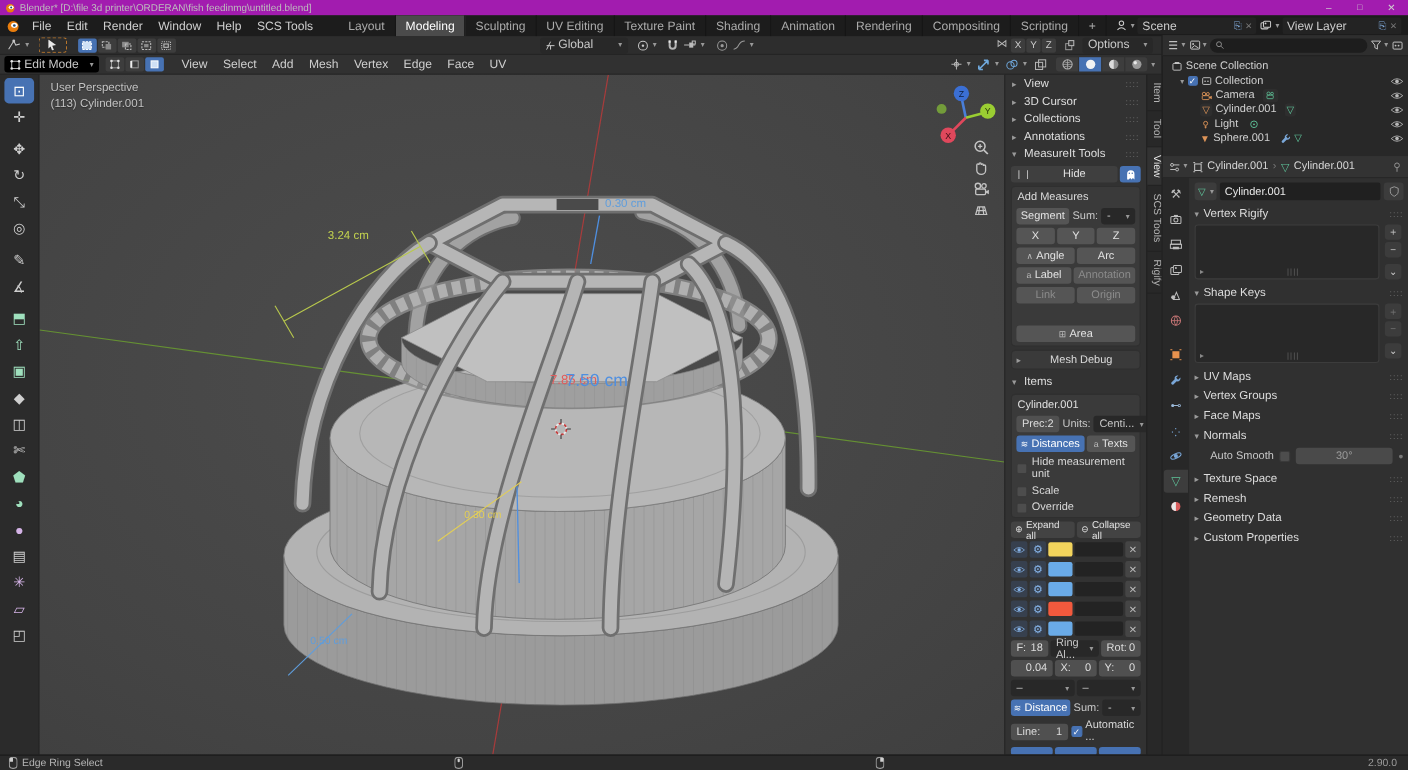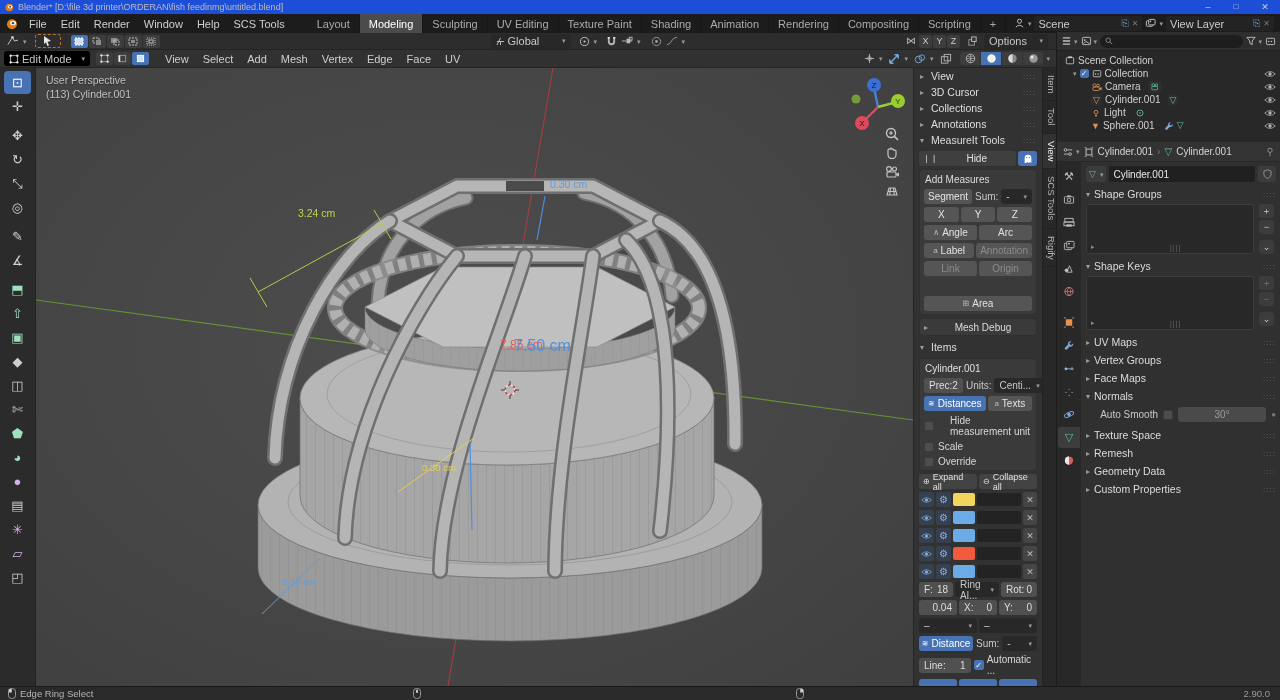--- a/index.html
+++ b/index.html
@@ -3,21 +3,21 @@
 <meta charset="utf-8">
 <style>
 *{margin:0;padding:0;box-sizing:border-box;font-family:"Liberation Sans",sans-serif;user-select:none}
 html,body{width:1280px;height:700px;overflow:hidden;background:#2a2a2a;color:#d5d5d5;font-size:11px}
 .abs{position:absolute}
 .row{display:flex;align-items:center}
 .grow{flex:1}
 .ic{display:inline-flex;align-items:center;justify-content:center;line-height:1}
 .chev{font-size:7px;color:#999;margin-left:2px}
 
-#titlebar{left:0;top:0;width:1280px;height:14px;background:#1d4ed8;display:flex;align-items:center;font-size:9px;color:#bdbdbd}
+#titlebar{left:0;top:0;width:1280px;height:14px;background:#a21caf;display:flex;align-items:center;font-size:9px;color:#bdbdbd}
 #topbar{left:0;top:14px;width:1280px;height:19px;background:#1c1c1c;display:flex;align-items:center}
 .menu{padding:0 7px;height:100%;display:flex;align-items:center;color:#cfcfcf}
 .wtab{padding:0 9px;height:100%;display:flex;align-items:center;color:#ababab;border-right:1px solid #161616}
 .wtab.active{background:#4b4b4b;color:#fff}
 .idfield{background:#232323;border-radius:2px;height:15px;display:flex;align-items:center;padding:0 4px;gap:3px;color:#ccc}
 
 #toolsettings{left:0;top:33px;width:1056px;height:17px;background:#2d2d2d;border-bottom:1px solid #242424;display:flex;align-items:center}
 #vpheader{left:0;top:50px;width:1056px;height:18px;background:#313131;border-bottom:1px solid #242424;display:flex;align-items:center}
 .mini{width:17px;height:13px;background:#3d3d3d;border-radius:2px;margin-right:1px;display:flex;align-items:center;justify-content:center}
 .mini.blue{background:#4772b3}
@@ -608,21 +608,21 @@
     <div class="row" style="gap:2px;margin-bottom:4px">
       <span class="btn blue grow">
           <span style="font-size:8px">≋</span>
           <span>Distances</span>
         </span>
       <span class="btn grow">
           <span style="font-size:8px;color:#bbb">a</span>
           <span>Texts</span>
         </span>
     </div>
-    <div class="row" style="gap:16px;margin-bottom:4px">
+    <div class="row" style="gap:4px;margin-bottom:4px">
         <span class="chk"></span>
         <span style="color:#d8d8d8">Hide measurement unit</span>
       </div>
     <div class="row" style="gap:4px;margin-bottom:4px">
         <span class="chk"></span>
         <span style="color:#d8d8d8">Scale</span>
       </div>
     <div class="row" style="gap:4px">
         <span class="chk"></span>
         <span style="color:#d8d8d8">Override</span>
@@ -1026,21 +1026,21 @@
         </span>
       <span class="ic" style="background:#3c3c3c;border-radius:3px;height:16px;width:18px">
           <svg width="9" height="10" viewBox="0 0 10 11">
             <path d="M5 0.8 L9 2.4 V6 C9 8.8 5 10.4 5 10.4 C5 10.4 1 8.8 1 6 V2.4 Z" fill="none" stroke="#9a9a9a"></path>
           </svg>
         </span>
     </div>
 
     <div class="phdr">
         <span style="color:#9a9a9a;font-size:8px">▾</span>
-        <span>Shape Groups</span>
+        <span>Vertex Rigify</span>
         <span class="dots">::::</span>
       </div>
     <div style="position:relative;margin-bottom:4px">
       <div class="plist" style="width:168px">
         <div style="position:absolute;bottom:2px;left:4px;color:#888;font-size:7px">▸</div>
         <div style="position:absolute;bottom:2px;left:50%;color:#666;font-size:7px;letter-spacing:1px">||||</div>
       </div>
       <div class="sidebtns" style="right:2px">
         <span class="sbtn">＋</span>
         <span class="sbtn">−</span>

